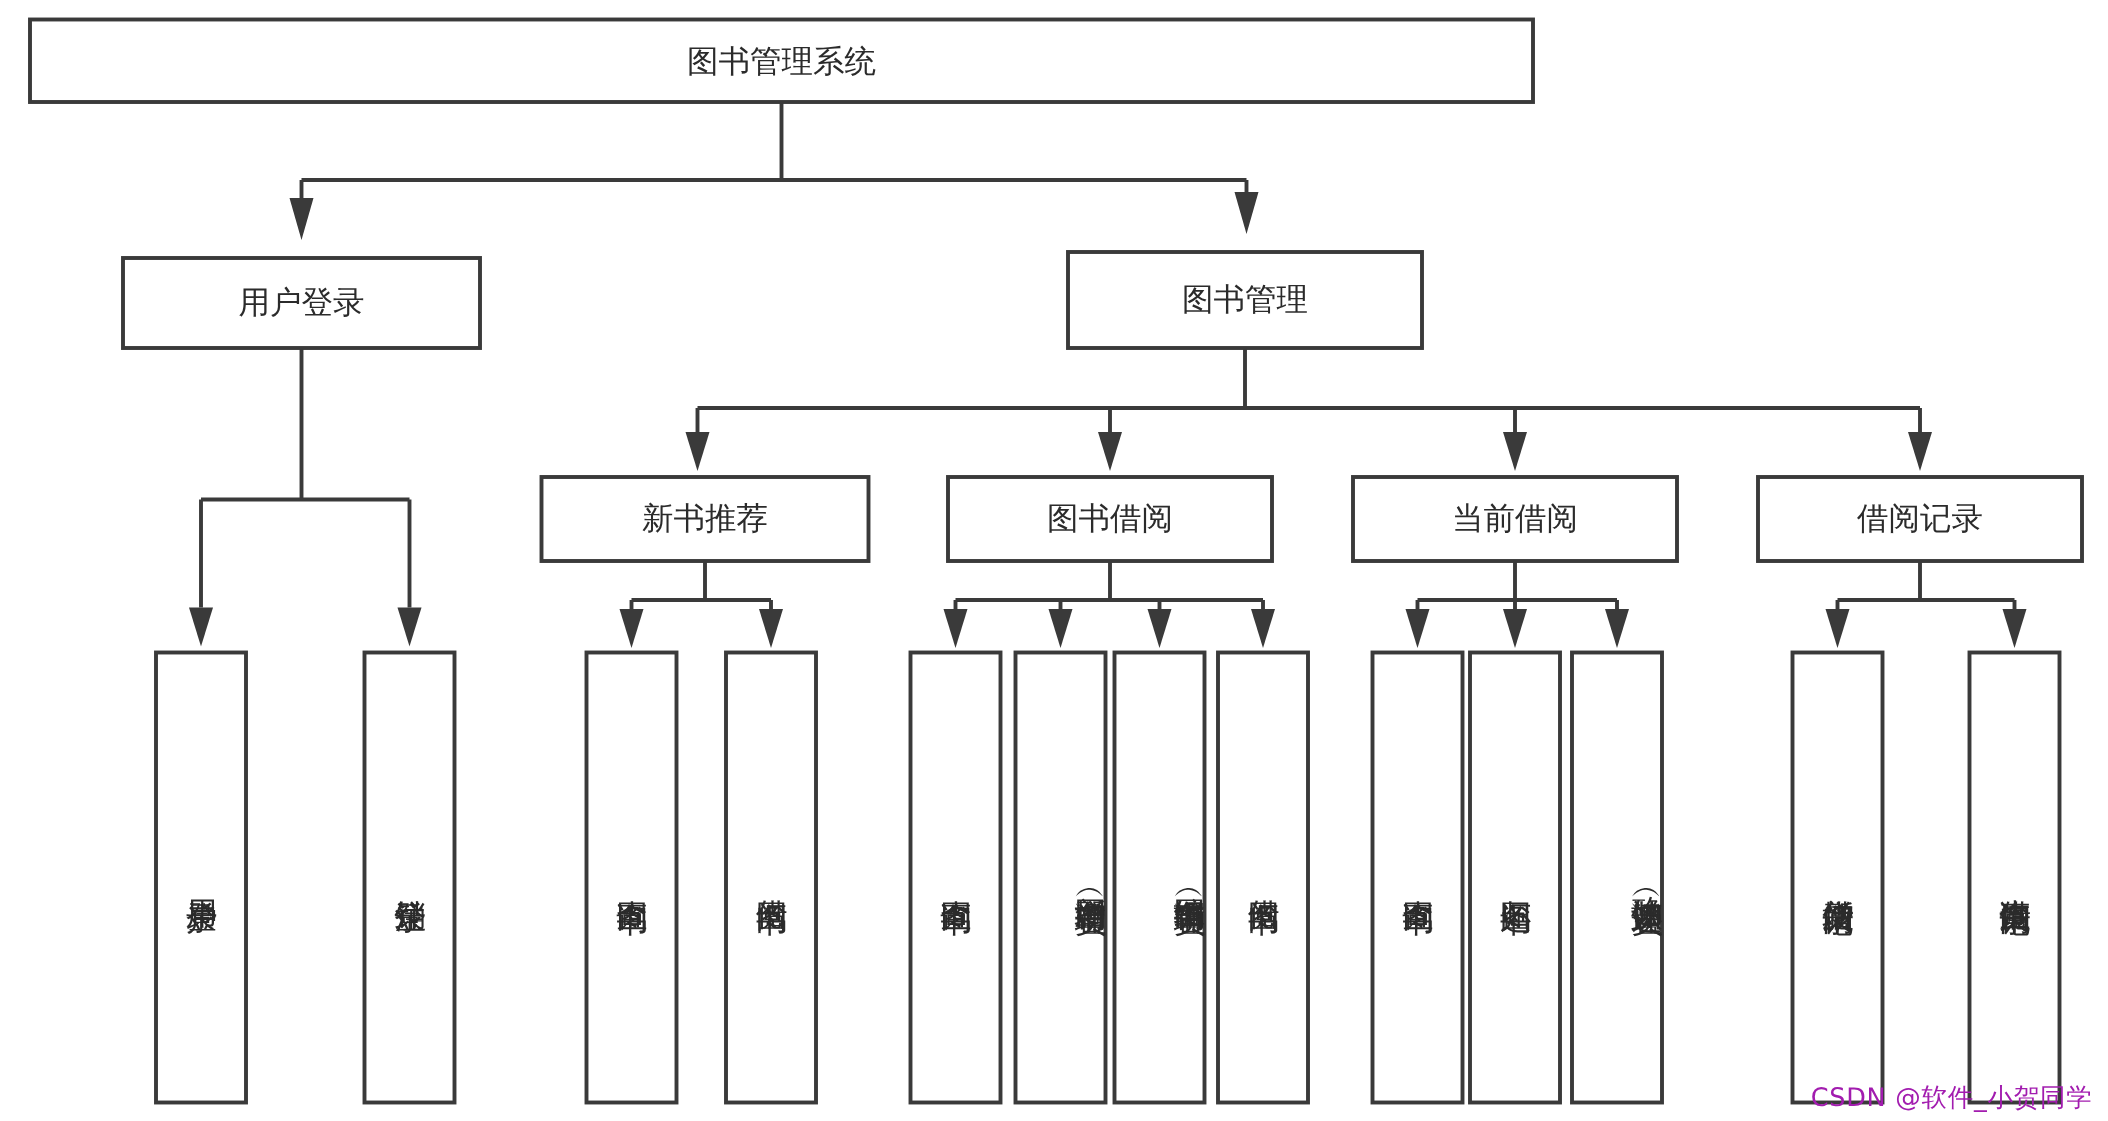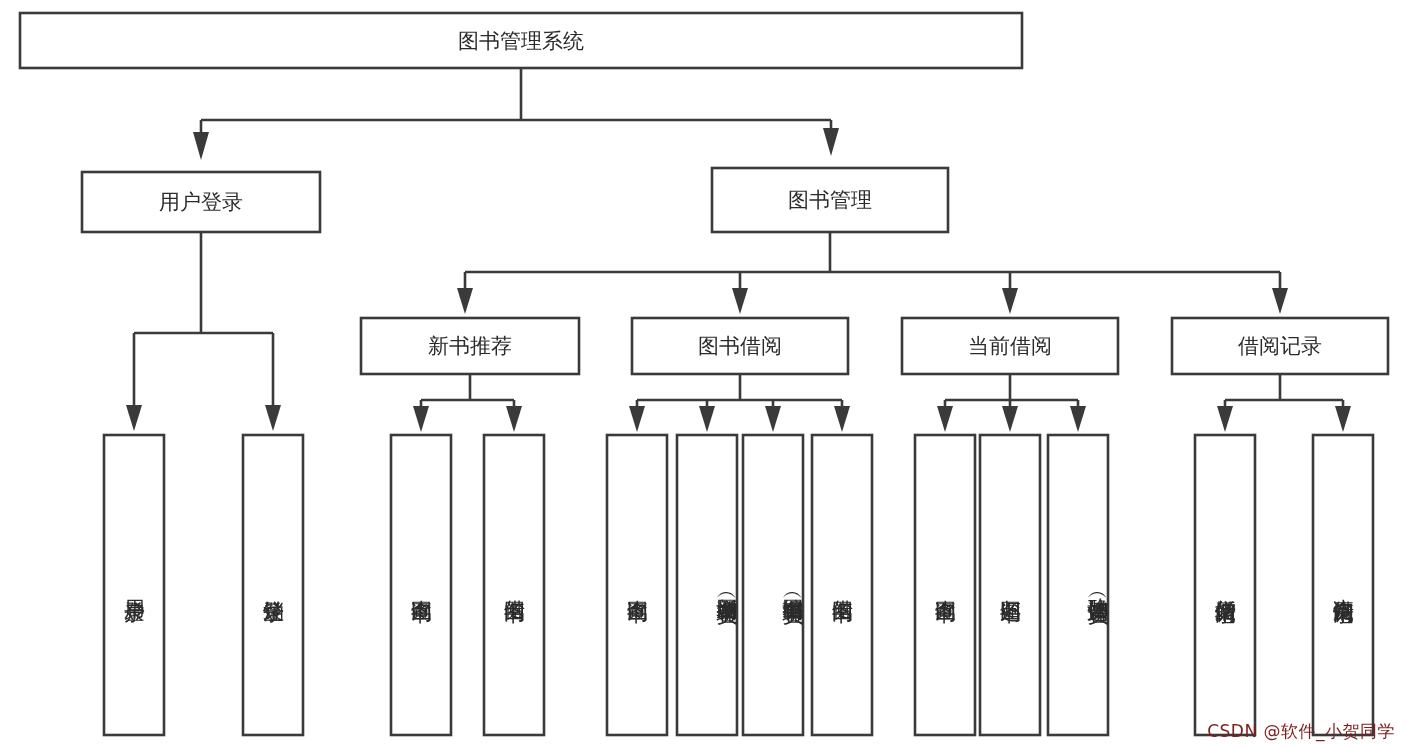--- a/index.html
+++ b/index.html
@@ -63,21 +63,21 @@
     text-align: center;
     white-space: nowrap;
     pointer-events: none;
   }
   #watermark {
     position: absolute;
     right: 10px;
     bottom: 4px;
     font-family: "DejaVu Sans", "Liberation Sans", sans-serif;
     font-size: 17px;
-    color: #7f1d1d;
+    color: #a21caf;
     letter-spacing: 0.5px;
     white-space: nowrap;
   }
 </style>
 </head>
 <body>
 
 <div id="diagram-root">
 
   <svg class="diagram-svg" viewBox="0 0 1405 747">

